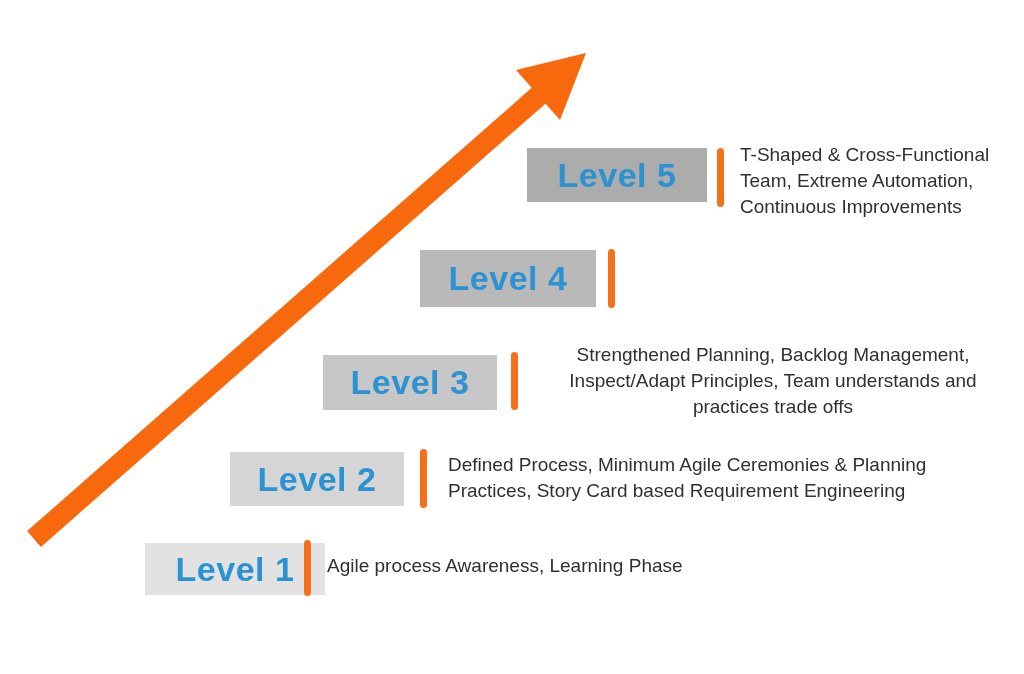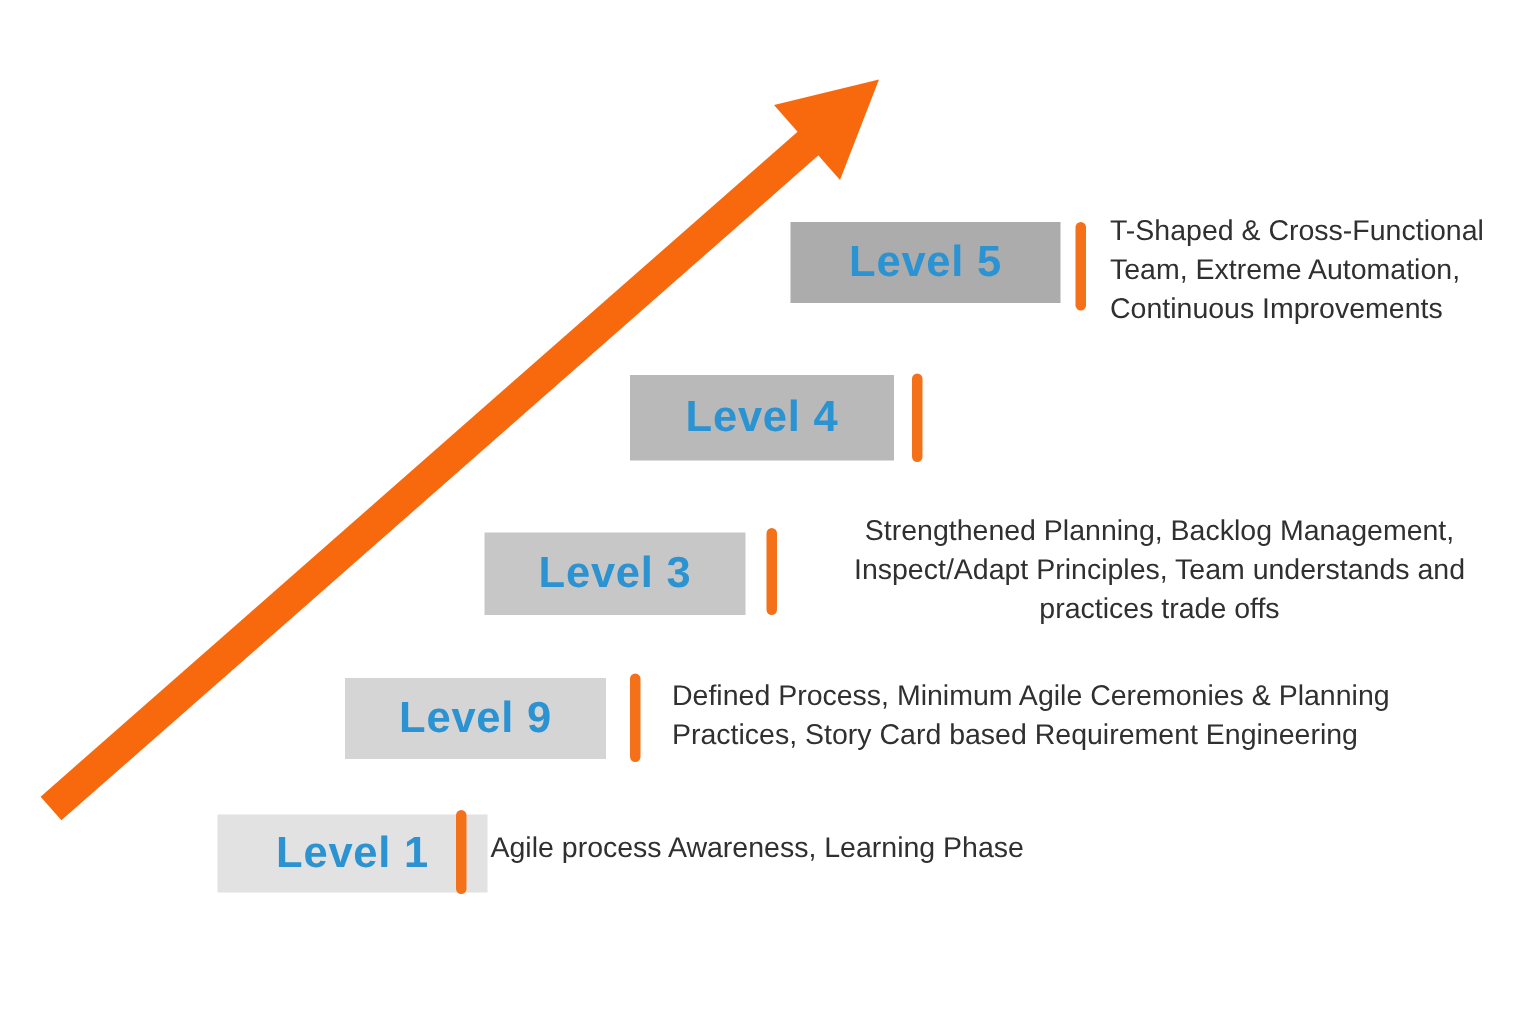--- a/index.html
+++ b/index.html
@@ -19,21 +19,21 @@
   }
   .level-box {
     position: absolute;
     display: flex;
     align-items: center;
     justify-content: center;
   }
   .level-label {
     color: #2B93D1;
     font-weight: bold;
-    font-size: 29px;
+    font-size: 34px;
     letter-spacing: 0.5px;
   }
   .level-bar {
     position: absolute;
     width: 7px;
     border-radius: 3.5px;
     background: #F4711A;
   }
   .level-desc {
     position: absolute;
@@ -88,21 +88,21 @@
 
   <div class="level-box box-l3" style="background-color: rgb(199, 199, 199); text-align: right;">
     <span class="level-label">Level 3</span>
   </div>
   <div class="level-bar bar-l3"></div>
   <div class="level-desc desc-l3">Strengthened Planning, Backlog Management,
 Inspect/Adapt Principles, Team understands and
 practices trade offs</div>
 
   <div class="level-box box-l2" style="background-color: rgb(213, 213, 213);">
-    <span class="level-label">Level 9</span>
+    <span class="level-label">Level 2</span>
   </div>
   <div class="level-bar bar-l2"></div>
   <div class="level-desc desc-l2">Defined Process, Minimum Agile Ceremonies &amp; Planning
 Practices, Story Card based Requirement Engineering</div>
 
   <div class="level-box box-l1" style="background-color: rgb(226, 226, 226);">
     <span class="level-label">Level 1</span>
   </div>
   <div class="level-bar bar-l1"></div>
   <div class="level-desc desc-l1">Agile process Awareness, Learning Phase</div>

